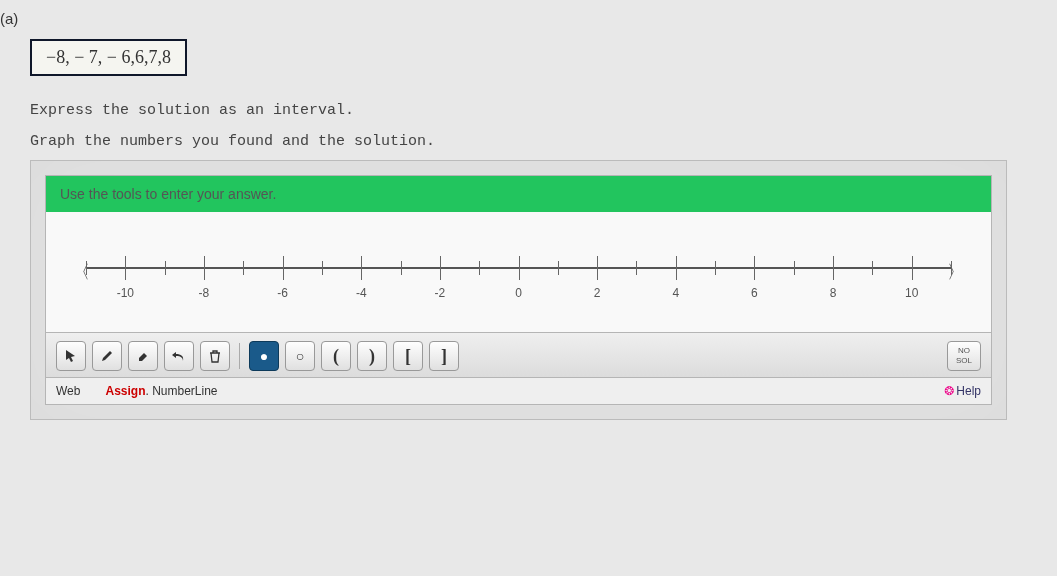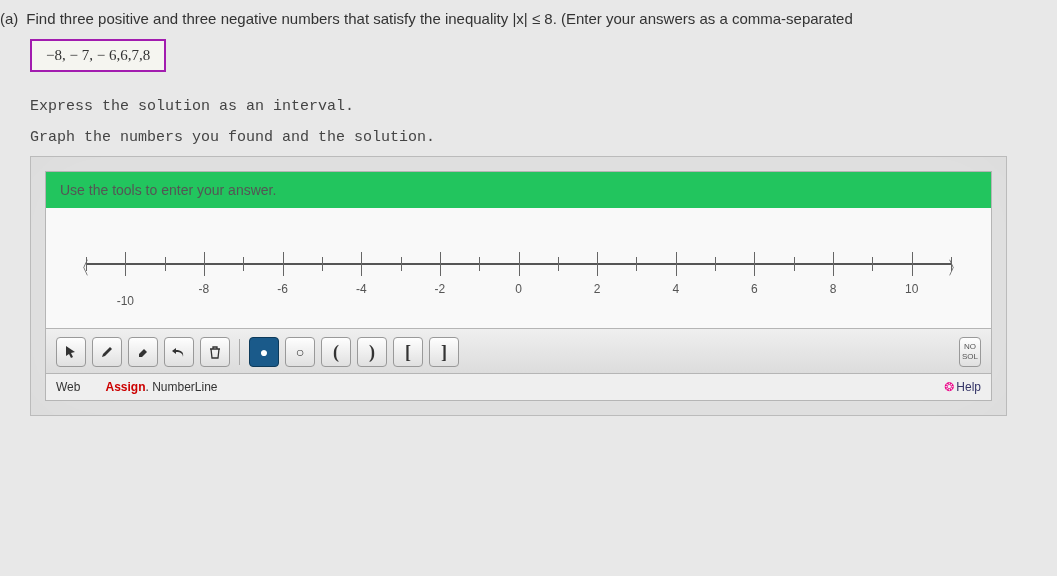--- a/index.html
+++ b/index.html
@@ -10,26 +10,26 @@
       padding: 0;
       width: 1057px;
       height: 576px;
       overflow: hidden;
     }
     .content { padding: 0 20px 20px 0; }
     .part-label { display: inline-block; padding: 10px 8px 0 0; font-size: 15px; color: #333; }
     .prompt { font-size: 15px; color: #333; padding-top: 10px; }
     .answer-box {
       display: inline-block;
-      border: 2px solid #a21caf;
+      border: 2px solid #0f172a;
       background: #f5f5f0;
       padding: 6px 14px;
       margin: 12px 0 18px 30px;
       font-family: 'Times New Roman', serif;
-      font-size: 15px;
+      font-size: 18px;
       color: #333;
     }
     .subprompt { font-size: 15px; margin: 8px 0 4px 30px; color: #444; font-family: Liberation Mono, monospace; }
     .graph-prompt { font-size: 15px; margin: 14px 0 10px 30px; color: #444; font-family: Liberation Mono, monospace; }
 
     .tool-outer {
       margin: 0 30px;
       border: 1px solid #bbb;
       background: #e2e2e2;
       padding: 14px;
@@ -80,21 +80,21 @@
       background: linear-gradient(#fefefe,#e0e0e0);
       display: flex; align-items: center; justify-content: center;
       font-size: 14px; color: #333;
       cursor: pointer;
     }
     .tool-btn.active { background: #1a5a8a; color: #fff; border-color: #0d3a5a; }
     .tool-btn.big { font-family: serif; font-size: 18px; font-weight: bold; }
     .sep { width: 1px; height: 26px; background: #aaa; margin: 0 3px; }
     .spacer { flex: 1; }
     .nosol {
-      width: 22px; height: 30px; border: 1px solid #999; border-radius: 4px;
+      width: 34px; height: 30px; border: 1px solid #999; border-radius: 4px;
       background: linear-gradient(#fefefe,#e0e0e0);
       font-size: 8px; line-height: 10px; text-align: center;
       display: flex; flex-direction: column; align-items: center; justify-content: center;
       cursor: pointer; color: #555;
     }
     .footer {
       border: 1px solid #b5b5b5; border-top: none;
       background: #efefef;
       padding: 6px 10px;
       display: flex; justify-content: space-between; align-items: center;
@@ -105,40 +105,39 @@
     .help { color: #336; cursor: pointer; margin-left: 32px; }
     .help-icon { color: #e08; font-size: 12px; margin-right: 2px; }
     .row1 { display: flex; align-items: flex-start; }
   </style>
 </head>
 <body>
 
 <div class="content">
   <div class="row1">
     <div class="part-label">(a)</div>
-    <div class="prompt">Find three positive and three negative numbers that satisfy the inequality |x| ≤ 8. (Enter your answers as a comma-separated</div>
   </div>
 
   <div class="answer-box">−8, − 7, − 6,6,7,8</div>
 
   <div class="subprompt">Express the solution as an interval.</div>
 
 
   <div class="graph-prompt">Graph the numbers you found and the solution.</div>
 
   <div class="tool-outer">
     <div class="tool-instr">Use the tools to enter your answer.</div>
 
     <div class="nl-canvas">
       <span class="arrow-left">〈</span>
       <div class="number-line"></div>
       <span class="arrow-right">〉</span>
       <div class="ticks" id="ticks">
           <div class="tick" style="left: 4.54545%;"></div>
-          <div class="tick-label" style="left: 4.54545%; margin-top: 12px;">-10</div>
+          <div class="tick-label" style="left: 4.54545%;">-10</div>
           <div class="tick" style="left: 13.6364%;"></div>
           <div class="tick-label" style="left: 13.6364%;">-8</div>
           <div class="tick" style="left: 22.7273%;"></div>
           <div class="tick-label" style="left: 22.7273%;">-6</div>
           <div class="tick" style="left: 31.8182%;"></div>
           <div class="tick-label" style="left: 31.8182%;">-4</div>
           <div class="tick" style="left: 40.9091%;"></div>
           <div class="tick-label" style="left: 40.9091%;">-2</div>
           <div class="tick" style="left: 50%;"></div>
           <div class="tick-label" style="left: 50%;">0</div>

